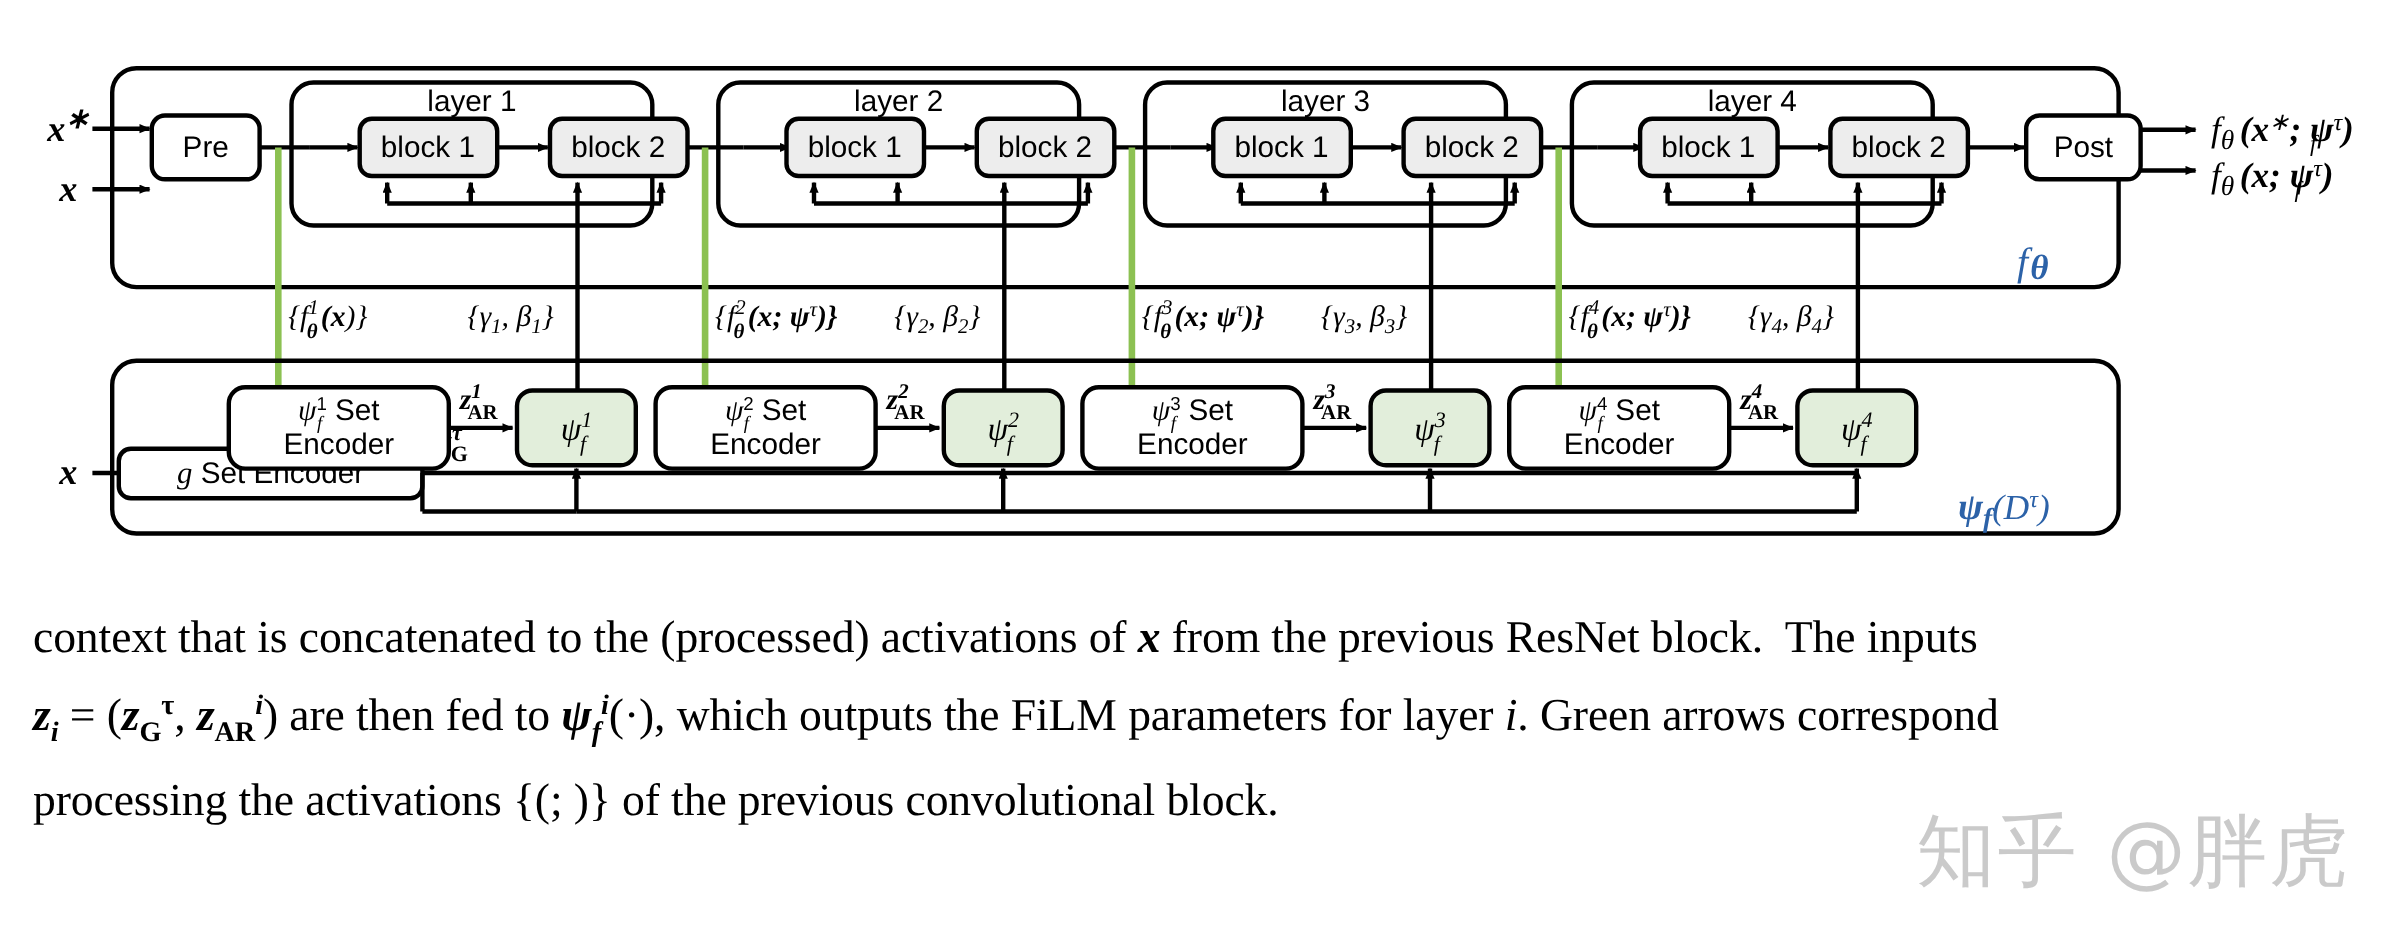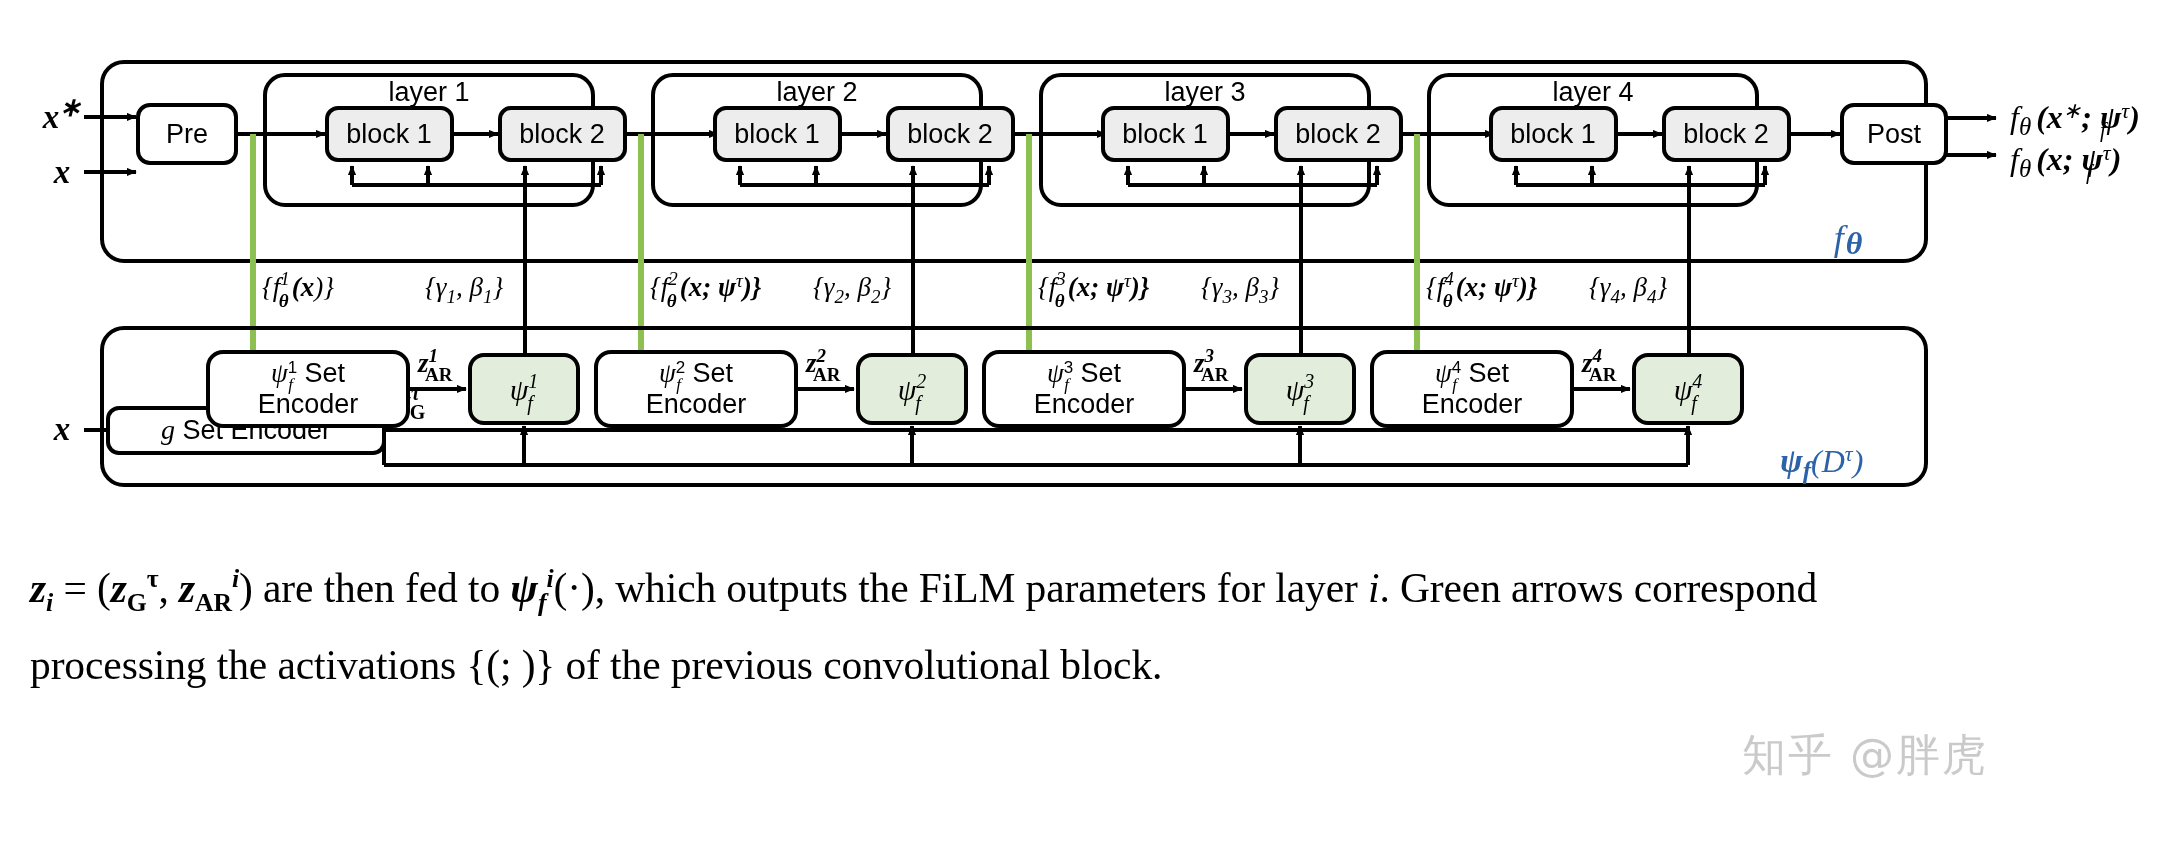--- a/index.html
+++ b/index.html
@@ -74,21 +74,21 @@
   .mii { font-family: "Liberation Serif", serif; font-style: italic; }
   sub.sm { font-size: 0.62em; }
   sup.sm { font-size: 0.62em; }
 
   
   #watermark {
     position: absolute;
     left: 1742px;
     top: 726px;
     font-family: "DejaVu Sans", sans-serif;
-    font-size: 44px;
+    font-size: 72px;
     color: #b9b9b9;
     opacity: 0.75;
     white-space: nowrap;
     letter-spacing: 2px;
     pointer-events: none;
   }
 </style>
 </head>
 <body>
 
@@ -300,20 +300,23 @@
       <line x1="524" y1="465" x2="1688" y2="465" stroke="#000" stroke-width="4"></line>
       <line x1="384" y1="430" x2="384" y2="465" stroke="#000" stroke-width="4"></line>
       <line x1="384" y1="465" x2="524" y2="465" stroke="#000" stroke-width="4"></line>
 
       <line x1="152" y1="117" x2="152" y2="430" stroke="#000" stroke-width="4" opacity="0"></line>
     </g>
   </svg>
 
   <div id="caption">
     <div class="cap-line">
+      context that is concatenated to the (processed) activations of <span class="mi">x</span> from the previous ResNet block.&nbsp; The inputs
+    </div>
+    <div class="cap-line">
       <span class="mi">z<sub class="sm">i</sub></span> = (<span class="mi">z<sub class="sm" style="font-style:normal">G</sub><sup class="sm" style="font-style:normal">τ</sup></span>, <span class="mi">z<sub class="sm" style="font-style:normal">AR</sub><sup class="sm">i</sup></span>) are then fed to <span class="mi">ψ<sub class="sm">f</sub><sup class="sm">i</sup></span>(·), which outputs the FiLM parameters for layer <span class="mii">i</span>. Green arrows correspond
     </div>
     <div class="cap-line">
       processing the  activations {(; )} of the previous convolutional block.
     </div>
   </div>
 
   <div id="watermark">知乎 @胖虎</div>
 
 </div>

